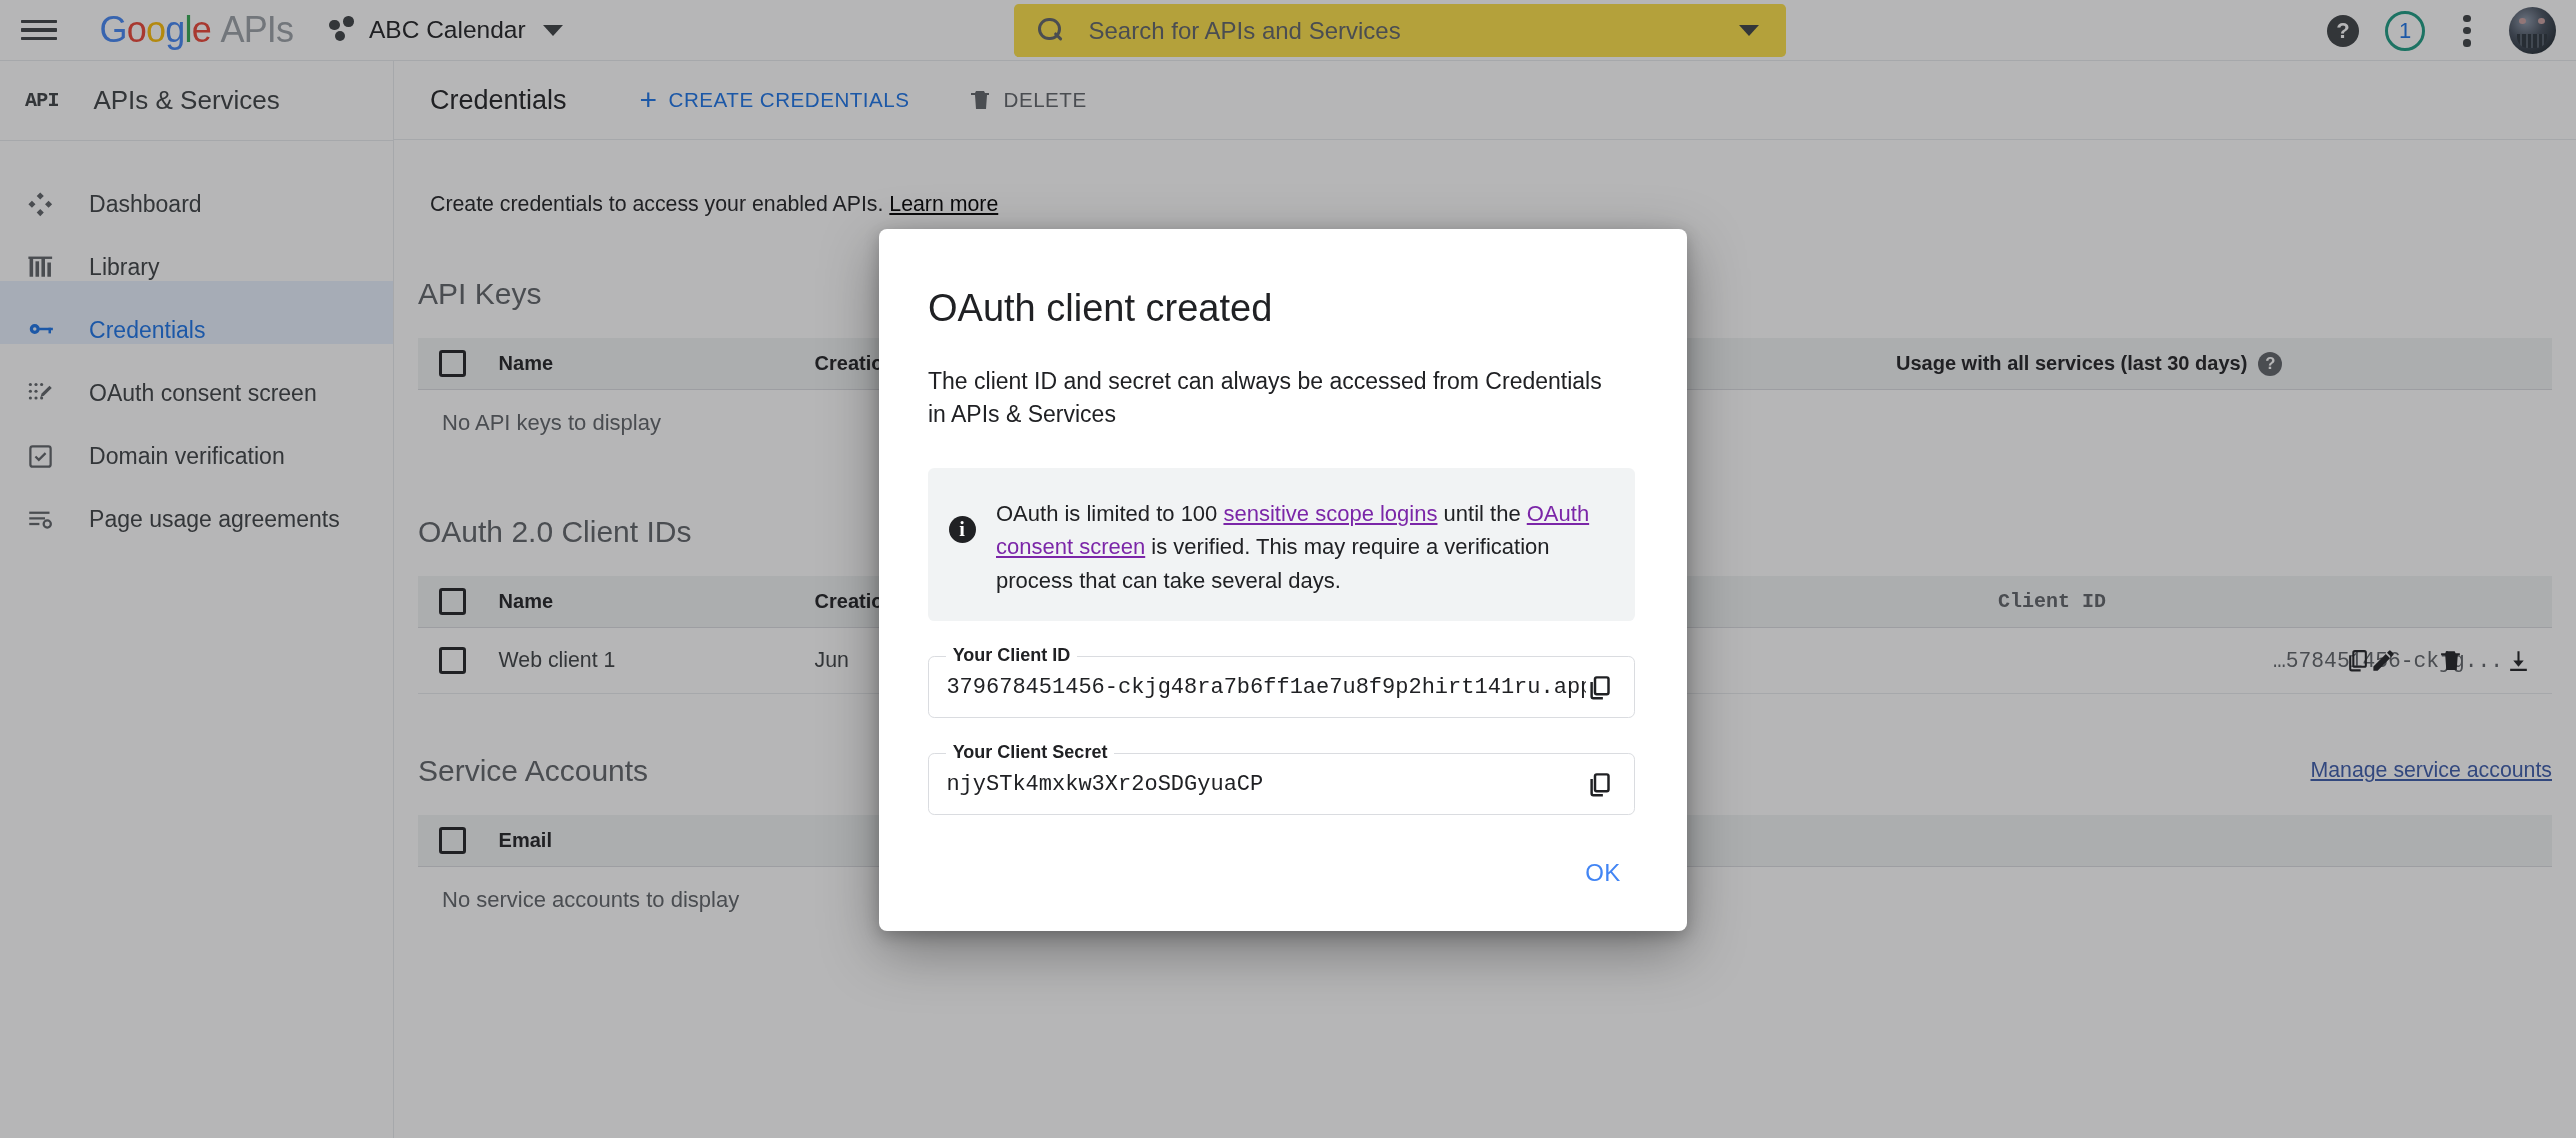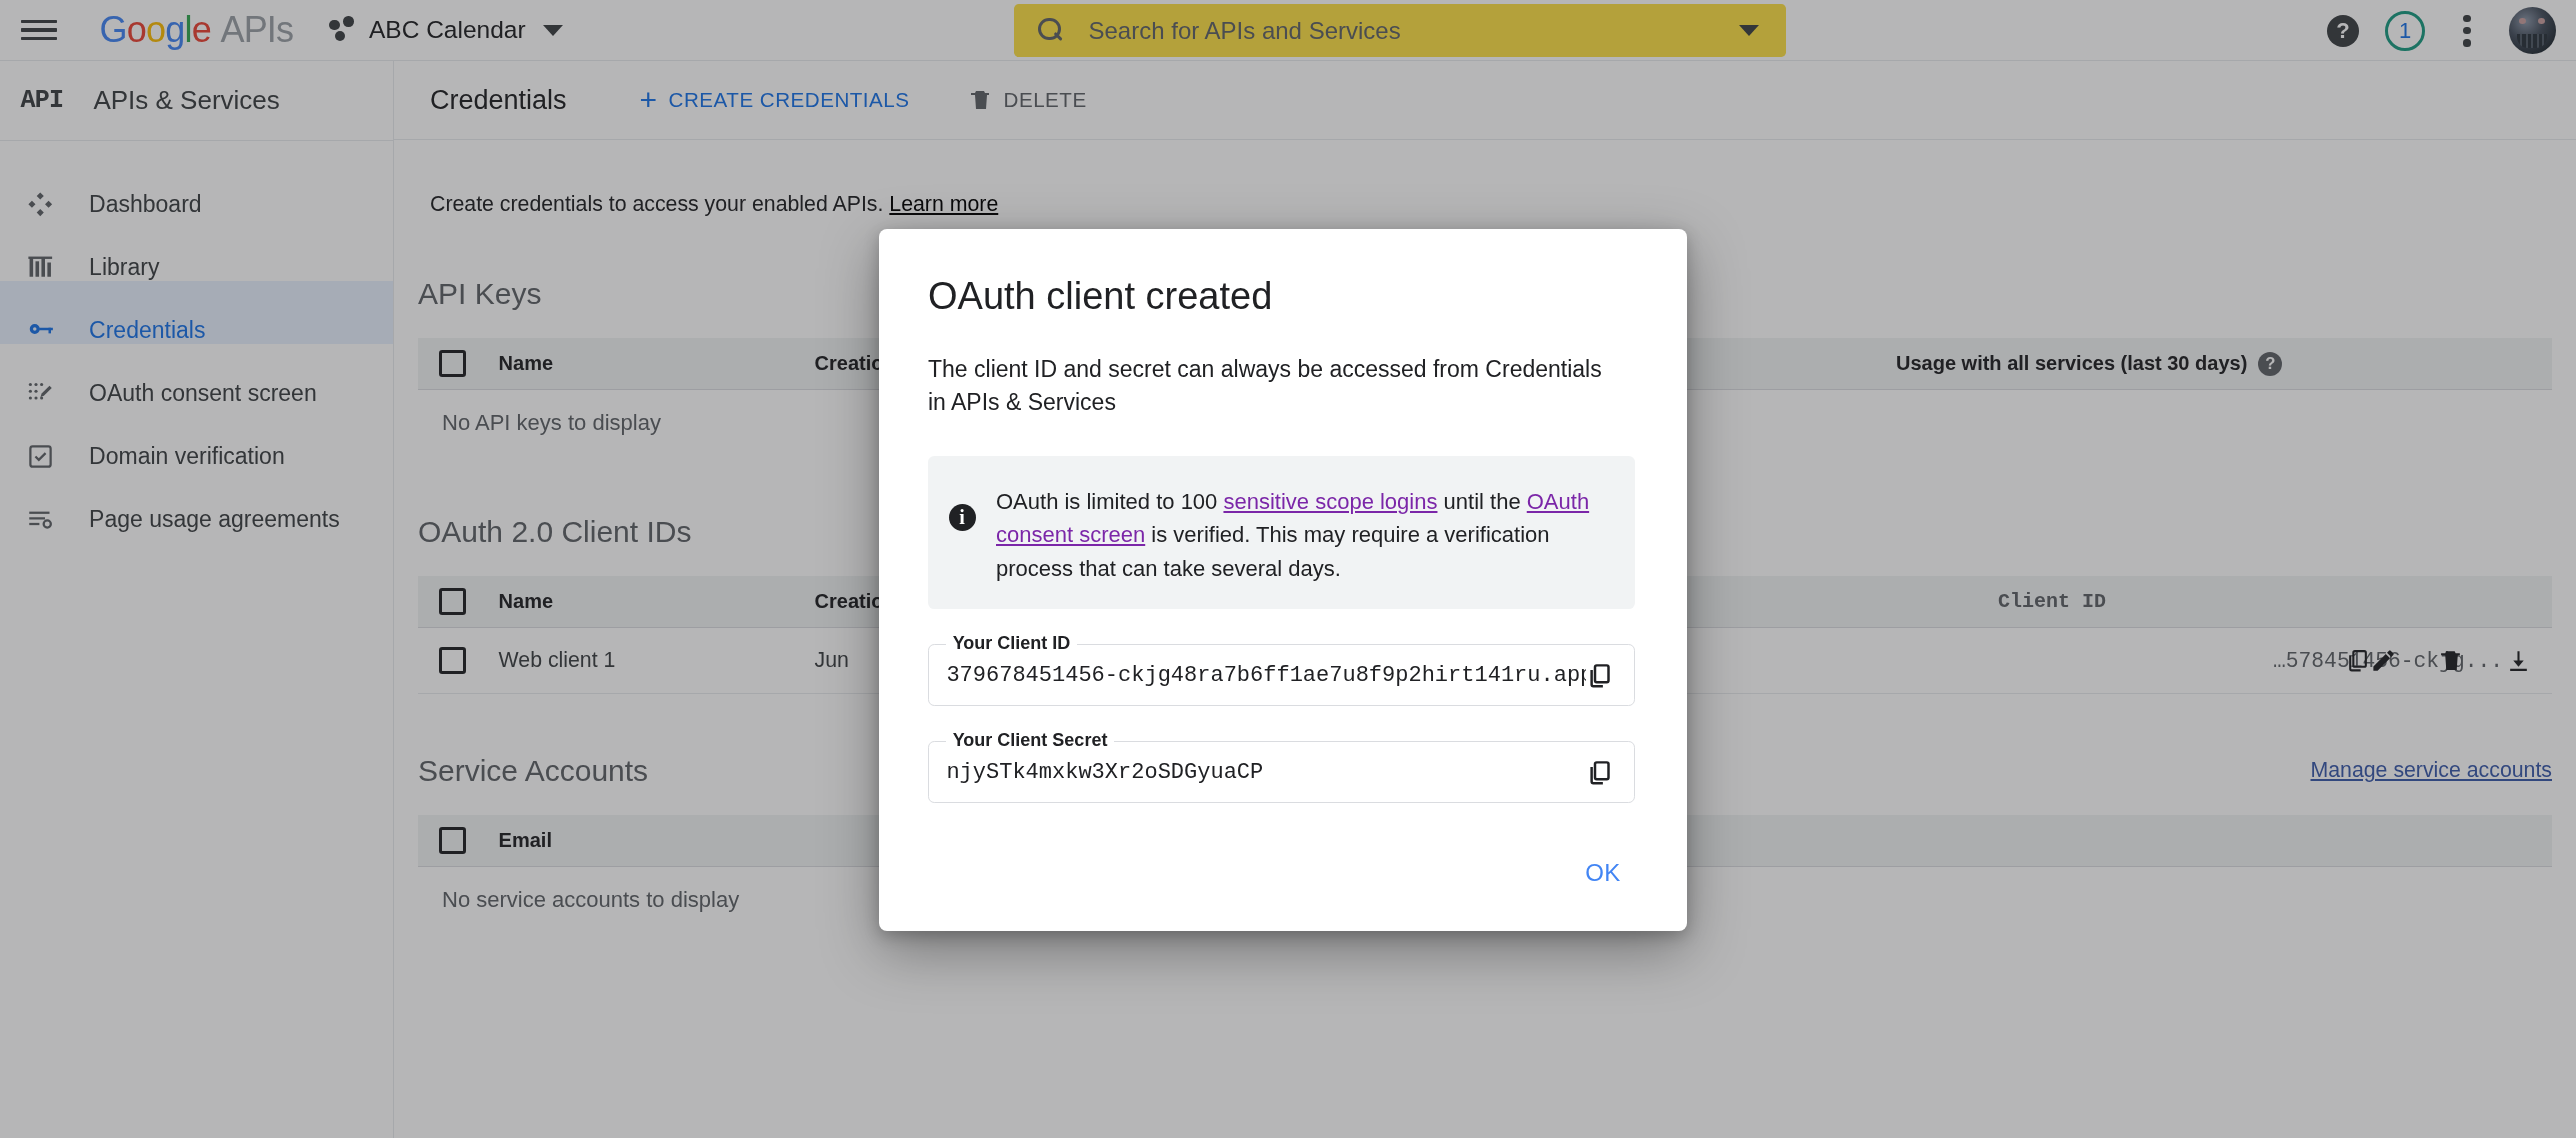--- a/index.html
+++ b/index.html
@@ -105,21 +105,21 @@
   }
 
   
   .sidebar {
     position:absolute; left:0; top:61px; width:394px; height:1078px;
     background:#fff; border-right:0.8px solid #e8eaed;
   }
   .side-head { height: 80px; display:flex; align-items:center; border-bottom:0.8px solid #e8eaed;}
   .api-badge {
     margin-left: 17.4px; width:49px; text-align:center;
-    font-family:"Liberation Mono", monospace; font-weight:bold; font-size:25px; color:#3c4043;
+    font-family:"Liberation Mono", monospace; font-weight:bold; font-size:20px; color:#3c4043;
     letter-spacing:-0.8px;
   }
   .side-title { margin-left: 27px; font-size: 26px; color:#3c4043; }
 
   .side-item {
     height: 63px; display:flex; align-items:flex-end; cursor:pointer;
     color:#3c4043; font-size: 23px;
   }
   .side-item.active { background:#e8f0fe; color:#1a73e8; }
   .side-item .si-ico { width: 40px; margin-left: 20.6px; display:flex; justify-content:center; flex:none;}
@@ -179,21 +179,21 @@
 
   .svc-head-wrap { display:flex; align-items:flex-end; justify-content:space-between; padding-right: 24px;}
   .manage-link { font-size: 21.3px; color:#3b5bab; text-decoration: underline; cursor:pointer; margin-bottom: 4.7px;}
 
   
   .scrim { position:absolute; inset:0; background: rgba(32,33,36,0.33); }
   .modal {
     position:absolute; left: 879px; top: 229px; width: 808px; height: 702px;
     background:#fff; border-radius: 8px;
     box-shadow: 0 19px 57px rgba(0,0,0,.35), 0 4.7px 16px rgba(0,0,0,.22);
-    padding: 0 49px;
+    padding: 12px 49px;
   }
   .m-title { font-size: 38px; color:#202124; font-weight:400; margin-top: 46px; }
   .m-desc  { font-size: 23px; color:#202124; line-height: 1.42; margin-top: 35px; width: 682px;}
   .m-info {
     margin-top: 38px; background:#f1f3f4; border-radius: 6.3px;
     display:flex; align-items:flex-start; padding: 20.6px 27px 24px 0; width: 707px;
   }
   .info-ico {
     width: 68px; flex:none; display:flex; justify-content:center; padding-top: 27px;
   }

